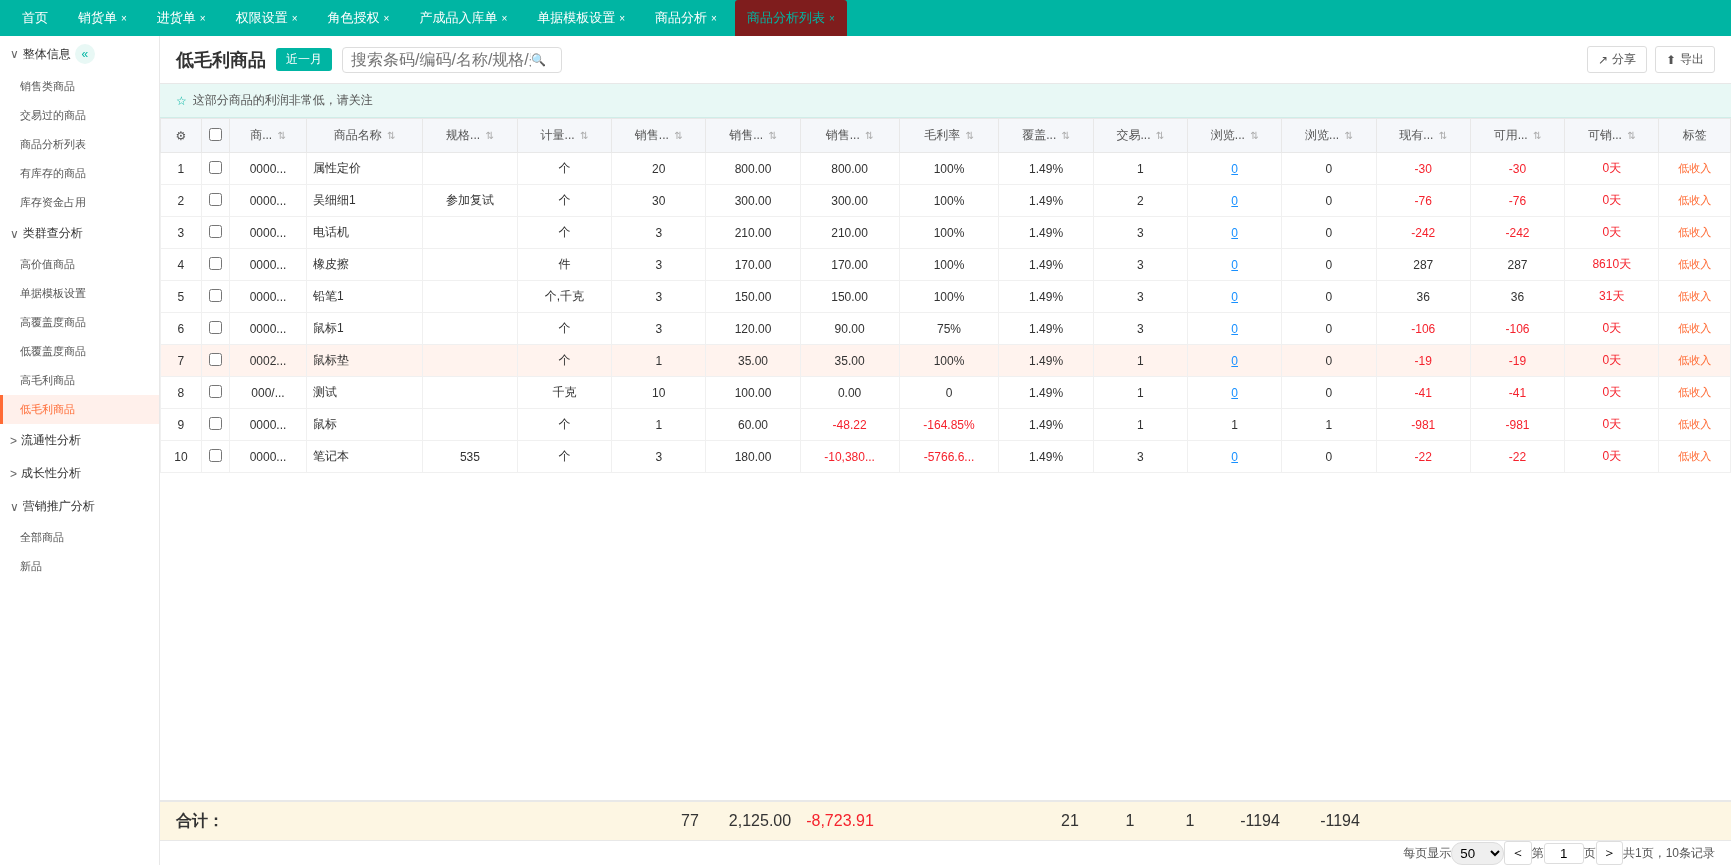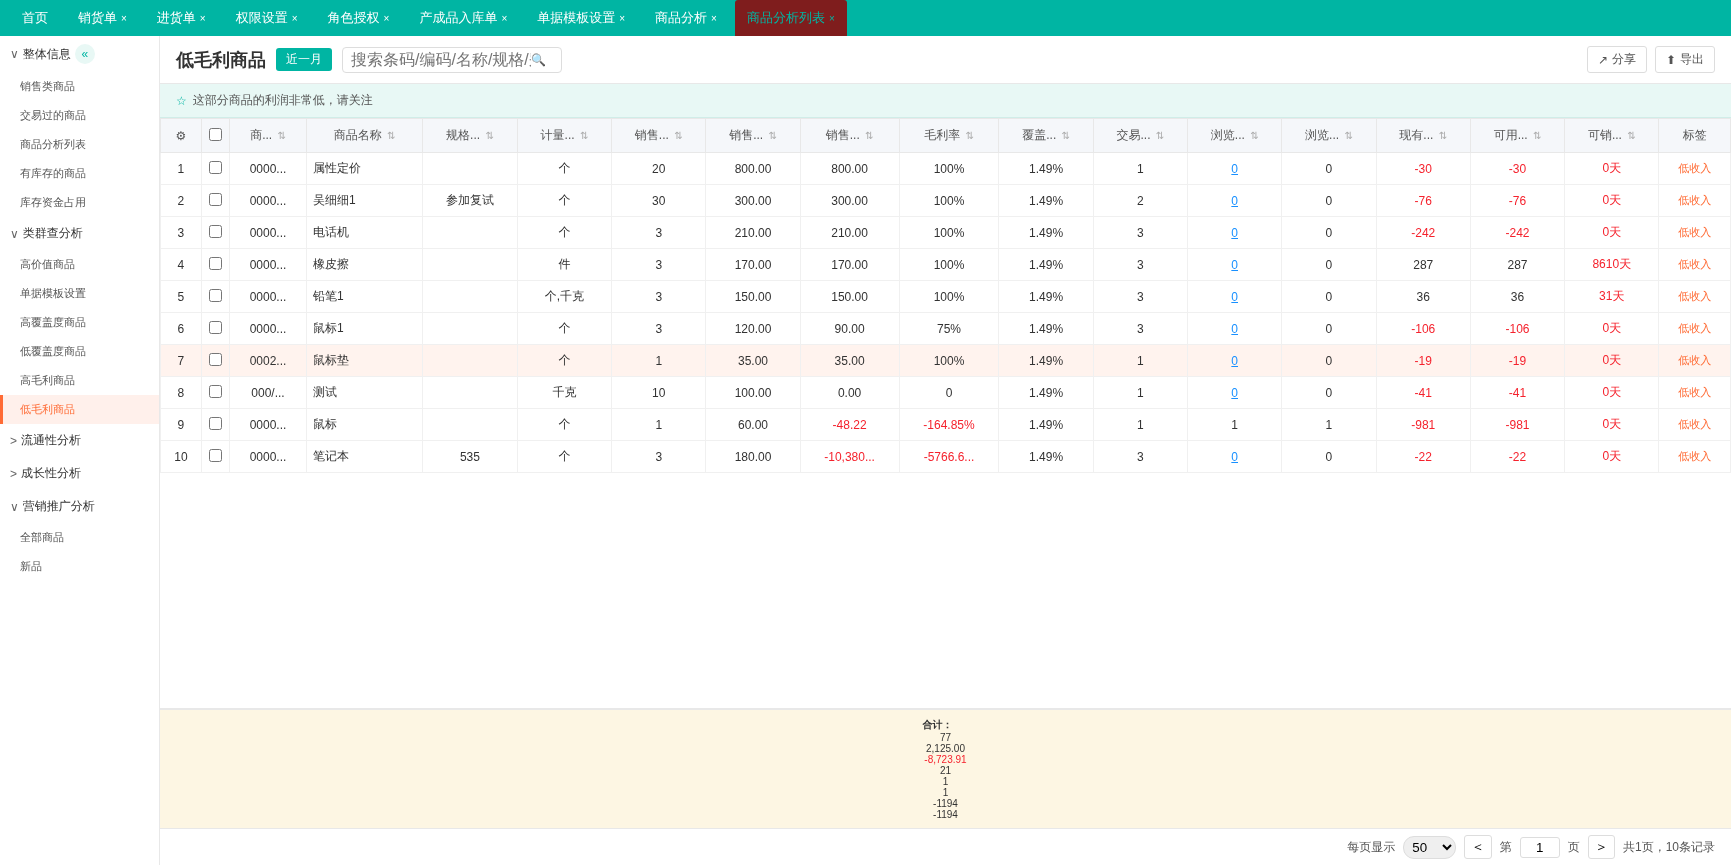--- a/index.html
+++ b/index.html
@@ -47,24 +47,24 @@
     thead th .sort-icon { color: #aaa; margin-left: 2px; font-size: 10px; }
     tbody tr { border-bottom: 1px solid #f0f0f0; }
     tbody tr.highlighted { background: #fff3ee; }
     tbody td { padding: 7px 6px; border: 1px solid #f0f0f0; text-align: center; color: #333; white-space: nowrap; }
     tbody td.left { text-align: left; }
     .tag-low-income { color: #ff6b35; font-size: 11px; }
     .red { color: #f5222d; }
     .underline { text-decoration: underline; cursor: pointer; color: #1890ff; }
     
     
-    .total-row { background: #fdf6e3; border-top: 2px solid #e8e8e8; padding: 8px 16px; display: flex; align-items: center; min-height: 40px; font-size: 10px; flex-direction: column; }
-    
-    
-    .footer { display: flex; align-items: center; justify-content: flex-end; padding: 6px 16px; background: #fff; border-top: 1px solid #e8e8e8; gap: 8px; font-size: 12px; color: #555; }
+    .total-row { background: #fdf6e3; border-top: 2px solid #e8e8e8; padding: 8px 16px; display: flex; align-items: center; min-height: 40px; font-size: 16px; }
+    
+    
+    .footer { display: flex; align-items: center; justify-content: flex-end; padding: 0 16px; background: #fff; border-top: 1px solid #e8e8e8; font-size: 12px; color: #555; }
     .footer select { padding: 2px 4px; border: 1px solid #ddd; border-radius: 11px; }
     .page-btn { padding: 2px 6px; border: 1px solid #ddd; border-radius: 3px; cursor: pointer; background: #fff; }
     .page-input { width: 40px; text-align: center; border: 1px solid #ddd; border-radius: 3px; padding: 2px; }
     
     .collapse-btn { background: #e8f8f5; border: none; border-radius: 50%; width: 20px; height: 20px; cursor: pointer; display: flex; align-items: center; justify-content: center; color: #00b5a3; font-size: 12px; margin-left: 4px; }
 
     .checkbox-col { width: 28px; }
     
     
     ::-webkit-scrollbar { width: 6px; height: 6px; }

